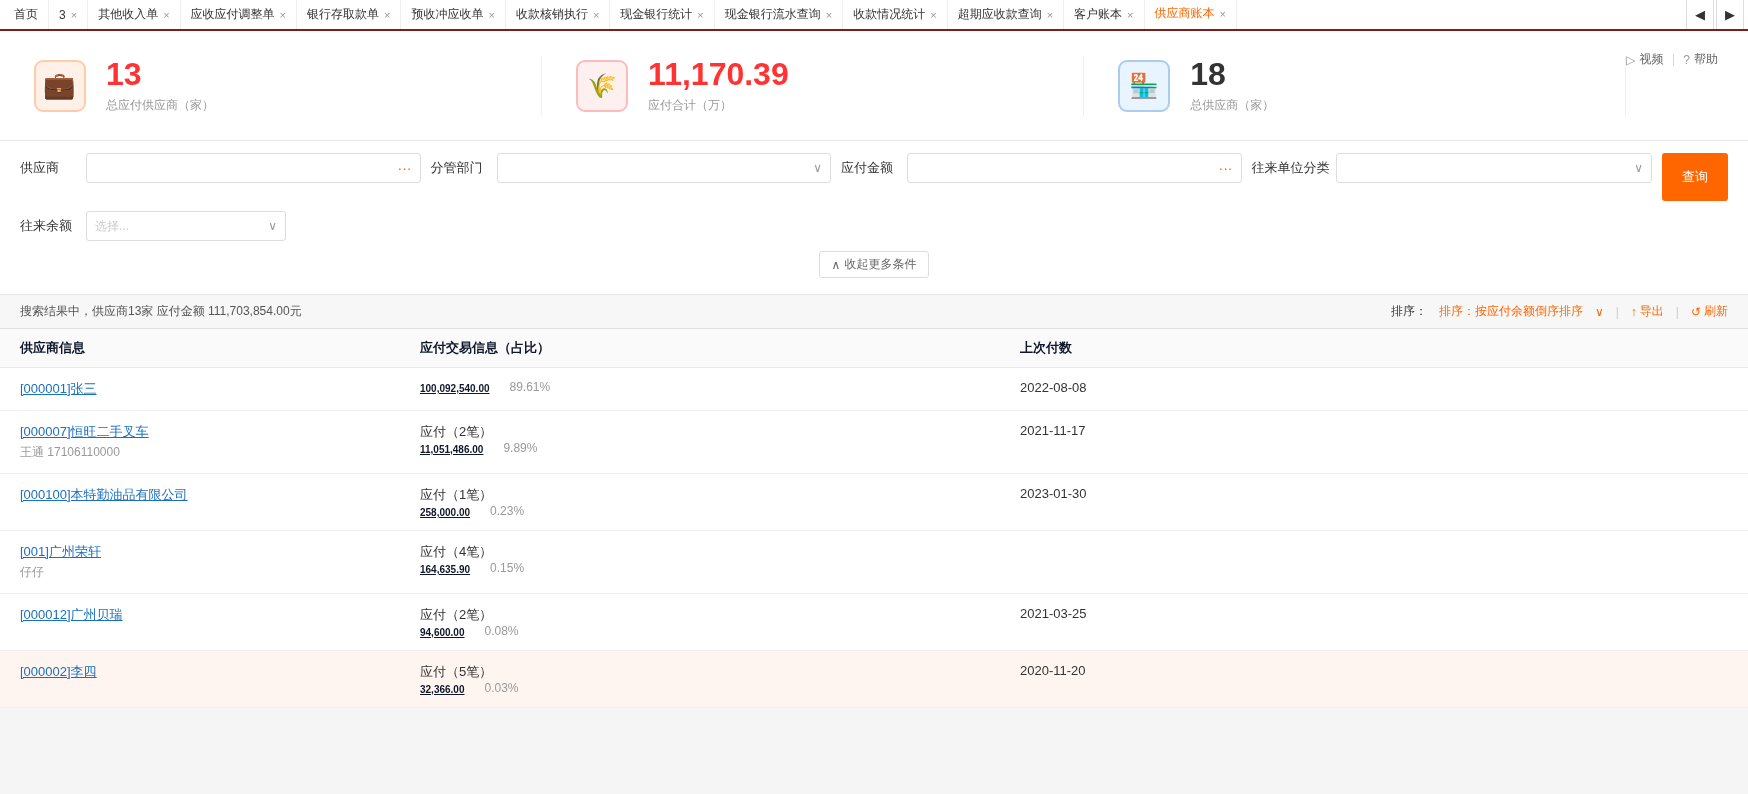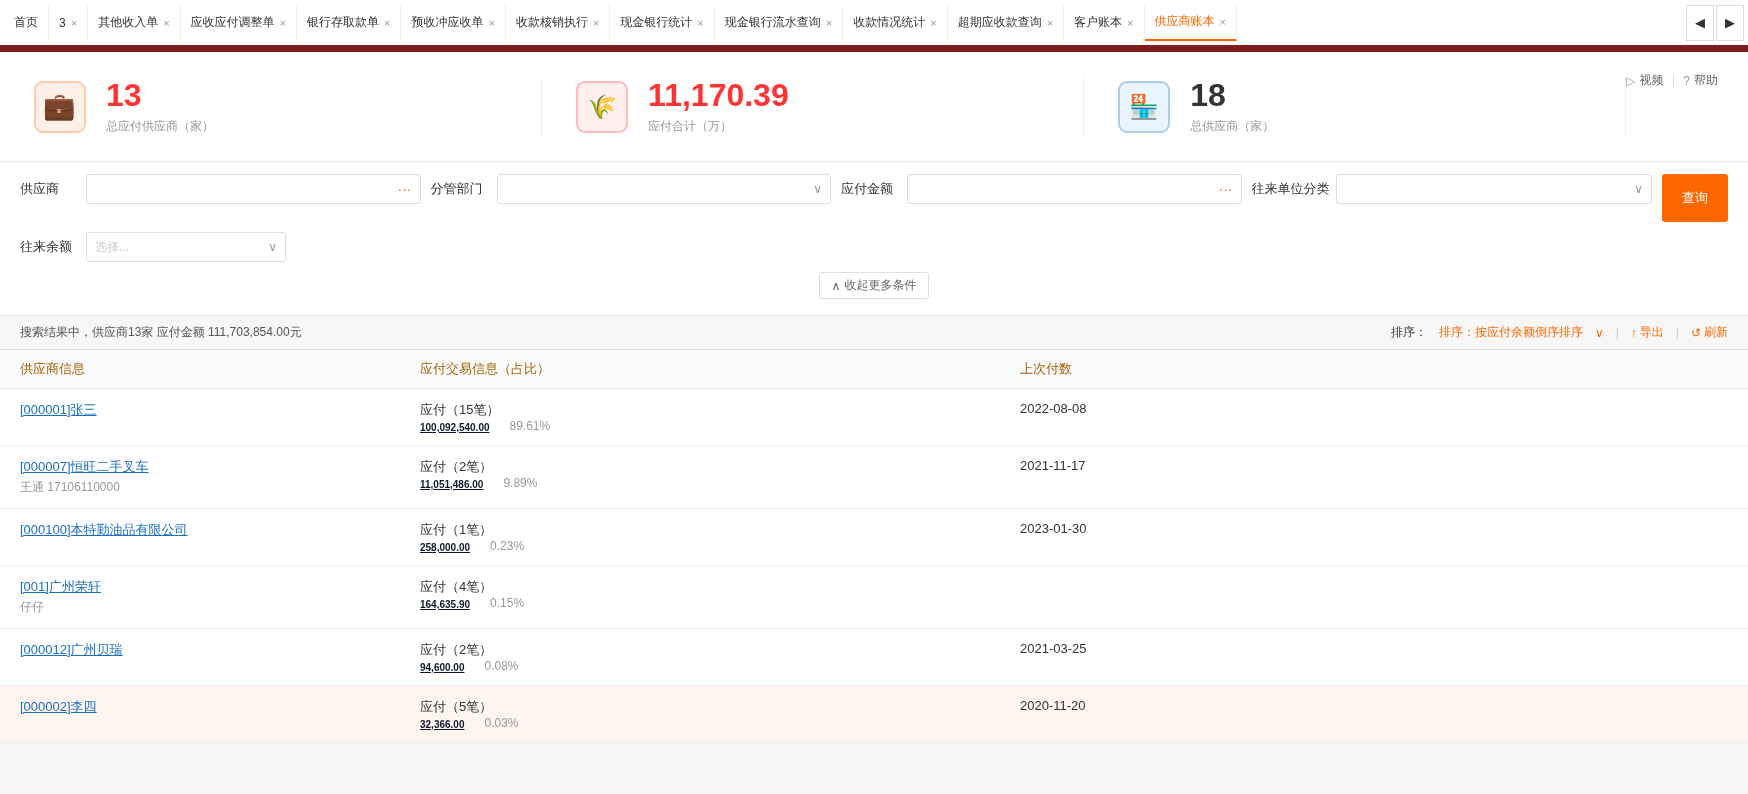--- a/index.html
+++ b/index.html
@@ -1,22 +1,22 @@
 <!DOCTYPE html>
 <html><head>
   <meta charset="utf-8">
   <style>
     * { box-sizing: border-box; margin: 0; padding: 0; font-family: 'Microsoft YaHei', SimHei, Arial, sans-serif; }
     body { background: #f5f5f5; font-size: 13px; color: #333; width: 1748px; min-height: 794px; overflow-x: hidden; }
 
     
     .top-nav {
       display: flex; align-items: center;
-      background: #fff; border-bottom: 7px solid #7f1d1d;
-      height: 52px; padding: 0 4px; overflow: hidden;
+      background: #fff; border-bottom: 2px solid #7f1d1d;
+      height: 31px; padding: 0 4px; overflow: hidden;
     }
     .nav-tab {
       display: flex; align-items: center; height: 36px;
       padding: 0 10px; font-size: 12px; color: #333;
       border-right: 1px solid #eee; cursor: pointer; white-space: nowrap;
       flex-shrink: 0;
     }
     .nav-tab.active { color: #ff6600; border-bottom: 2px solid #ff6600; }
     .nav-tab .close-icon { margin-left: 5px; color: #999; font-size: 11px; cursor: pointer; }
     .nav-arrow { width: 28px; height: 36px; display: flex; align-items: center; justify-content: center; cursor: pointer; border: 1px solid #ddd; margin-left: 2px; flex-shrink: 0; }
@@ -81,21 +81,21 @@
     .sort-label { font-size: 12px; color: #333; }
     .sort-select { font-size: 12px; color: #ff6600; cursor: pointer; border: none; background: transparent; }
     .action-btn { font-size: 12px; color: #ff6600; cursor: pointer; display: flex; align-items: center; gap: 3px; }
     .refresh-btn { font-size: 12px; color: #ff6600; cursor: pointer; display: flex; align-items: center; gap: 3px; }
 
     
     .table-area { background: #fff; }
     .table-header {
       display: flex; padding: 10px 20px;
       border-bottom: 1px solid #e8e8e8;
-      background: #fafafa; font-size: 13px; font-weight: normal; color: #a16207;
+      background: #fafafa; font-size: 13px; font-weight: bold; color: #0f172a;
     }
     .col-supplier { flex: 0 0 400px; }
     .col-transaction { flex: 0 0 600px; }
     .col-lastpay { flex: 1; }
 
     .table-row {
       display: flex; padding: 12px 20px;
       border-bottom: 1px solid #f0f0f0; align-items: flex-start;
       cursor: pointer;
     }
@@ -269,21 +269,20 @@
     <div class="col-lastpay">上次付数</div>
   </div>
   <div class="main-content" id="table-body">
 
   <div class="table-row">
     <div class="col-supplier">
       <div class="supplier-name">[000001]张三</div>
 
     </div>
     <div class="col-transaction">
-      <div class="tx-label">应付（15笔）</div>
       <div class="tx-row">
         <span class="tx-amount">100,092,540.00</span>
         <span class="tx-pct">89.61%</span>
       </div>
     </div>
     <div class="col-lastpay">
       <span class="last-pay">2022-08-08</span>
     </div>
   </div>
       <div class="table-row">

